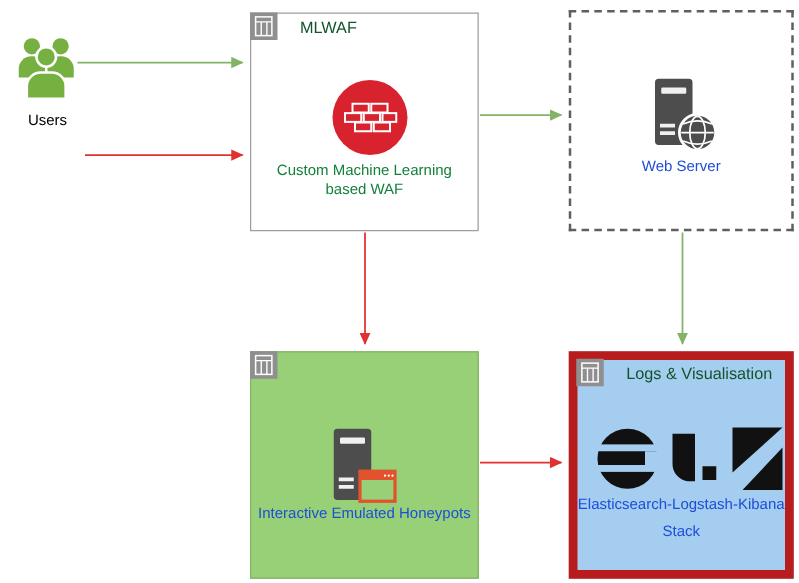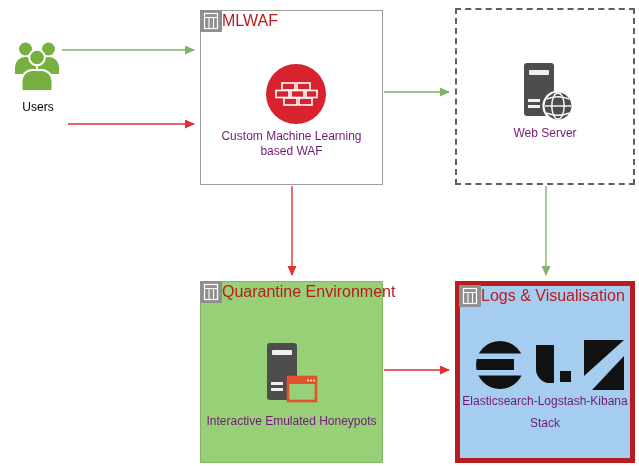--- a/index.html
+++ b/index.html
@@ -5,34 +5,34 @@
   html,body { margin:0; padding:0; background:#fff; }
   .canvas {
     position:relative; width:639px; height:466px; background:#ffffff;
     font-family:"Liberation Sans", sans-serif; overflow:hidden;
   }
   .arrow-layer { position:absolute; left:0; top:0; width:639px; height:466px; }
   .node { position:absolute; box-sizing:border-box; }
   .node-mlwaf      { left:200px; top:10px;  width:183px; height:175px; background:#ffffff; border:1px solid #9e9e9e; }
   .node-protected  { left:455px; top:8px;   width:180px; height:177px; background:#ffffff; border:2px dashed #5f5f5f; }
   .node-quarantine { left:200px; top:281px; width:183px; height:182px; background:#97d077; border:1px solid #82b366; }
-  .node-logs       { left:455px; top:281px; width:180px; height:182px; background:#a5cdf0; border:5px solid #b91c1c; }
+  .node-logs       { left:455px; top:281px; width:180px; height:182px; background:#a5cdf0; border:7px solid #b91c1c; }
   .node-header { position:absolute; top:-1px; left:-1px; display:flex; align-items:center; }
   .hdr-icon { width:22px; height:22px; background:#8f8f8f; flex:0 0 auto; }
-  .node-title { font-size:16px; color:#b91c1c; padding-left:0; white-space:nowrap; }
+  .node-title { font-size:13px; color:#14532d; padding-left:18px; white-space:nowrap; }
   .plain-title { position:absolute; top:3px; left:5px; font-size:12px; color:#000; }
   .caption {
     position:absolute; left:0; width:100%; text-align:center;
-    font-size:12px; color:#701a75; white-space:pre-line; line-height:1.25;
+    font-size:12px; color:#1d4ed8; white-space:pre-line; line-height:1.25;
   }
-  .caption-blue { color:#701a75; }
+  .caption-blue { color:#15803d; }
   .caption-elk { line-height:1.8;text-align:center; }
   .center-icon { position:absolute; }
   .actor { position:absolute; text-align:center; }
-  .actor-users  { left:10px; top:40px;  width:56px; }
+  .actor-users  { left:10px; top:28px;  width:56px; }
   .actor-threat { left:4px;  top:103px; width:64px; }
   .actor-label { font-size:12px; color:#000; margin-top:4px; }
 </style>
 </head>
 <body>
 
 <div class="canvas">
 
   <svg class="arrow-layer" width="639" height="466" viewBox="0 0 639 466">
     <defs>
@@ -110,34 +110,33 @@
   </div>
 
   <div class="node node-quarantine">
     <div class="node-header">
       <svg class="hdr-icon" width="22" height="22" viewBox="0 0 22 22">
         <rect x="4.5" y="3.5" width="13" height="15" fill="none" stroke="#ffffff" stroke-width="1.2"></rect>
         <line x1="4.5" y1="7.5" x2="17.5" y2="7.5" stroke="#ffffff" stroke-width="1.1"></line>
         <line x1="9" y1="7.5" x2="9" y2="18.5" stroke="#ffffff" stroke-width="1.1"></line>
         <line x1="13.5" y1="7.5" x2="13.5" y2="18.5" stroke="#ffffff" stroke-width="1.1"></line>
       </svg>
-      <span class="node-title">Quarantine Environment</span>
     </div>
     <svg class="center-icon" style="left:64px; top:60px;" width="54" height="64" viewBox="0 0 54 64">
       <rect x="2" y="1" width="30" height="57" rx="3" fill="#4d4d4d"></rect>
       <rect x="7" y="8" width="20" height="5" rx="1" fill="#f0f0f0"></rect>
       <rect x="6" y="40" width="12" height="3" fill="#f0f0f0"></rect>
       <rect x="6" y="46" width="12" height="3" fill="#f0f0f0"></rect>
       <rect x="23" y="35" width="28" height="24" fill="#97d077" stroke="#e2532d" stroke-width="2.6"></rect>
       <rect x="23" y="35" width="28" height="7" fill="#e2532d"></rect>
       <circle cx="43" cy="38.5" r="0.9" fill="#ffffff"></circle>
       <circle cx="46" cy="38.5" r="0.9" fill="#ffffff"></circle>
       <circle cx="49" cy="38.5" r="0.9" fill="#ffffff"></circle>
     </svg>
-    <div class="caption" style="top:132px;">Interactive Emulated Honeypots</div>
+    <div class="caption" style="top:121px;">Interactive Emulated Honeypots</div>
   </div>
 
   <div class="node node-logs">
     <div class="node-header">
       <svg class="hdr-icon" width="22" height="22" viewBox="0 0 22 22">
         <rect x="4.5" y="3.5" width="13" height="15" fill="none" stroke="#ffffff" stroke-width="1.2"></rect>
         <line x1="4.5" y1="7.5" x2="17.5" y2="7.5" stroke="#ffffff" stroke-width="1.1"></line>
         <line x1="9" y1="7.5" x2="9" y2="18.5" stroke="#ffffff" stroke-width="1.1"></line>
         <line x1="13.5" y1="7.5" x2="13.5" y2="18.5" stroke="#ffffff" stroke-width="1.1"></line>
       </svg>

